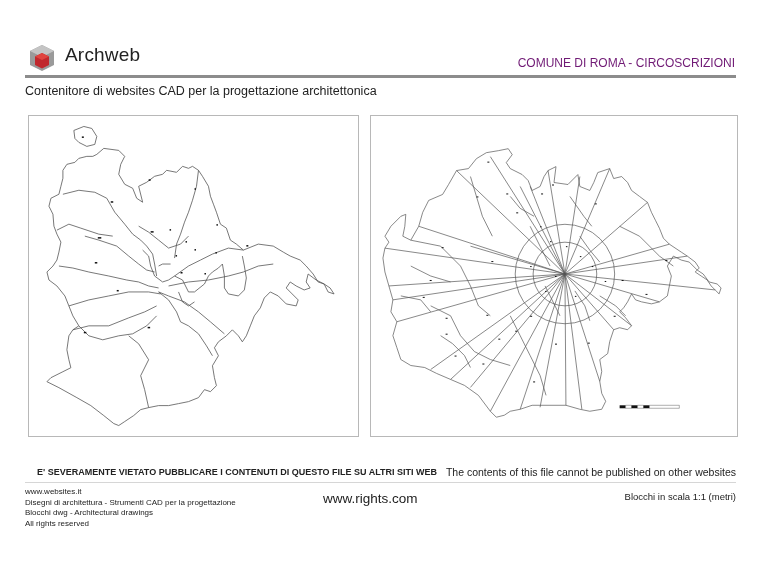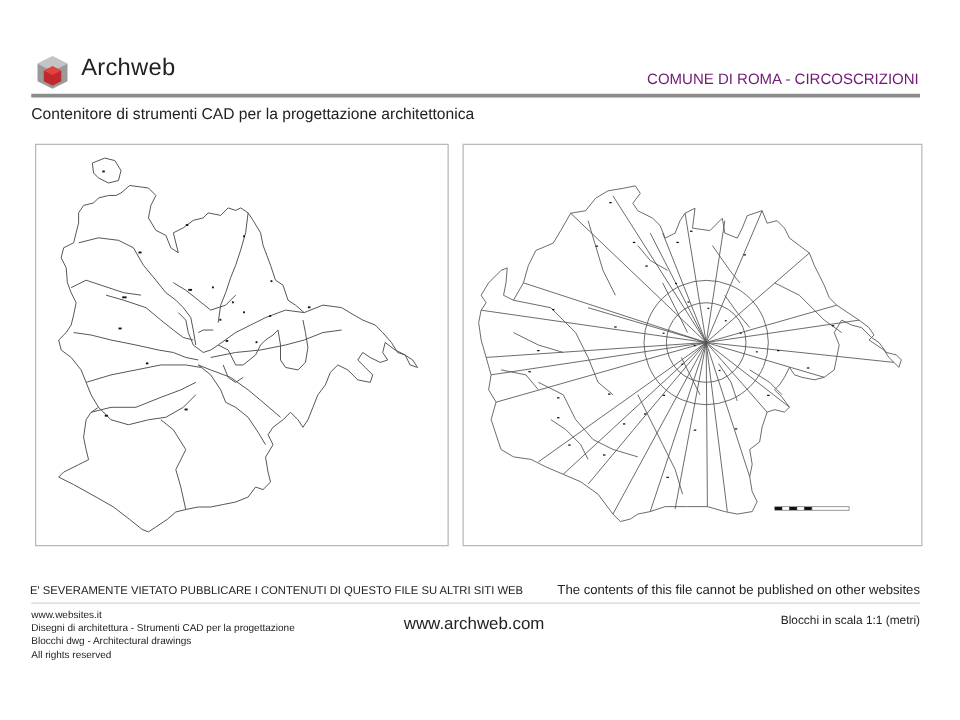--- a/index.html
+++ b/index.html
@@ -7,42 +7,42 @@
          font-family:"Liberation Sans", sans-serif; color:#1a1a1a; }
   .abs { position:absolute; }
   .logo-text { left:65px; top:44px; font-size:19px; color:#222; letter-spacing:0.2px; }
   .title-right { right:33px; top:56px; font-size:12px; color:#701a75; }
   .rule-top { left:25px; width:711px; top:75px; height:3px; background:#8c8c8c; }
   .subtitle { left:25px; top:84px; font-size:12.5px; color:#222; }
   .frame { border:1.5px solid #b8b8b8; background:#fff; box-sizing:border-box; }
   .frame1 { left:28px; top:115px; width:331px; height:322px; }
   .frame2 { left:370px; top:115px; width:368px; height:322px; }
   .frame svg { width:100%; height:100%; display:block; }
-  .warn-it { left:24px; top:467px; font-size:9px; color:#222; }
+  .warn-it { left:37px; top:467px; font-size:9px; color:#222;font-weight:bold; }
   .warn-en { right:32px; top:466px; font-size:10.5px; color:#222; }
   .rule-bottom { left:25px; width:711px; top:482px; height:1px; background:#d6d6d6; }
   .foot-left { left:25px; top:487px; font-size:8px; line-height:10.6px; color:#222; }
   .foot-url { left:323px; top:491px; font-size:13.5px; color:#222; }
   .foot-scale { right:32px; top:491px; font-size:9.5px; color:#222; }
 </style>
 </head>
 <body>
 
 <div class="abs" style="left:27px;top:43px;width:30px;height:30px;">
   <svg viewBox="0 0 30 30" width="30" height="30">
     <polygon points="15,2 27,8 27,22 15,28 3,22 3,8" fill="#9a9a9a"></polygon>
     <polygon points="15,2 27,8 15,14 3,8" fill="#c4c4c4"></polygon>
     <polygon points="15,10 22,13.5 22,22 15,25.5 8,22 8,13.5" fill="#c0282d"></polygon>
     <polygon points="15,10 22,13.5 15,17 8,13.5" fill="#e0443f"></polygon>
   </svg>
 </div>
 <div class="abs logo-text">Archweb</div>
 <div class="abs title-right">COMUNE DI ROMA - CIRCOSCRIZIONI</div>
 <div class="abs rule-top"></div>
-<div class="abs subtitle">Contenitore di strumenti CAD per la progettazione architettonica</div>
+<div class="abs subtitle">Contenitore di websites CAD per la progettazione architettonica</div>
 
 <div class="abs frame frame1">
   <svg viewBox="0 0 330 320" fill="none" stroke="#555" stroke-width="0.8" stroke-linejoin="round">
 
     <path d="M45,14 L55,10 L63,12 L68,20 L66,28 L58,30 L50,26 L46,22 Z"></path>
     <path d="M68,38 L75,32 L90,34 L96,40 L92,48 L90,58 L96,68 L104,72 L108,82 L114,86 L110,70 L118,66 L126,60 L134,58 L138,54 L148,56 L154,50 L160,52 L164,50 L170,54 L174,60 L180,70 L182,80 L185,88 L188,96 L192,108 L198,112 L202,124 L208,128 L215,134 L230,128 L245,130 L255,136 L262,140 L272,144 L278,150 L285,158 L290,166 L296,168 L302,172 L306,178 L300,176 L296,168 L288,164 L280,158 L278,166 L282,172 L276,174 L268,170 L262,166 L258,172 L264,178 L270,184 L268,190 L258,188 L250,180 L242,176 L236,182 L232,192 L226,200 L222,210 L218,220 L214,226 L210,220 L204,214 L198,220 L190,226 L186,232 L190,240 L184,250 L186,262 L188,270 L182,276 L176,274 L170,282 L160,286 L150,288 L140,290 L130,290 L120,292 L112,294 L105,300 L96,306 L90,310 L85,308 L75,300 L62,290 L48,282 L30,272 L18,266 L22,262 L34,256 L42,252 L40,244 L38,234 L40,220 L44,214 L50,210 L44,200 L40,190 L36,180 L28,170 L20,164 L18,156 L24,150 L28,144 L30,136 L32,126 L28,118 L25,110 L24,98 L20,90 L22,82 L30,78 L32,70 L34,62 L34,54 L38,48 L46,46 L50,42 L58,40 L64,40 Z"></path>
 
     <path d="M34,78 L50,74 L66,76 L78,82 L86,96 L96,108 L104,118 L112,124 L118,130 L124,138 L126,148 L128,160"></path>
     <path d="M84,120 L70,118 L52,112 L40,108 L28,114"></path>
     <path d="M56,120 L70,124 L88,130 L100,140 L110,148 L118,154 L126,156"></path>
@@ -191,14 +191,14 @@
 
 <div class="abs warn-it">E' SEVERAMENTE VIETATO PUBBLICARE I CONTENUTI DI QUESTO FILE SU ALTRI SITI WEB</div>
 <div class="abs warn-en">The contents of this file cannot be published on other websites</div>
 <div class="abs rule-bottom"></div>
 <div class="abs foot-left">
   <div>www.websites.it</div>
   <div>Disegni di architettura - Strumenti CAD  per la progettazione</div>
   <div>Blocchi dwg - Architectural drawings</div>
   <div>All rights reserved</div>
 </div>
-<div class="abs foot-url">www.archweb.com</div>
+<div class="abs foot-url">www.rights.com</div>
 <div class="abs foot-scale">Blocchi in scala 1:1 (metri)</div>
 
 </body></html>

